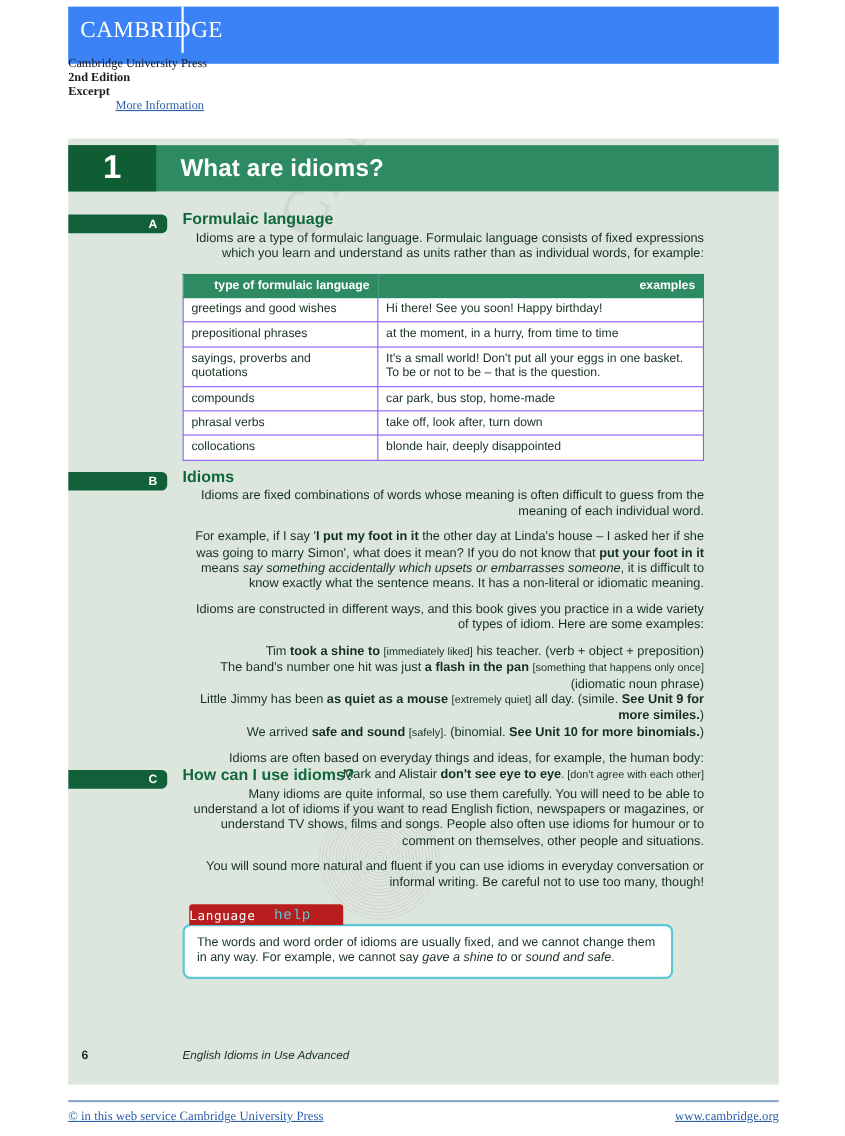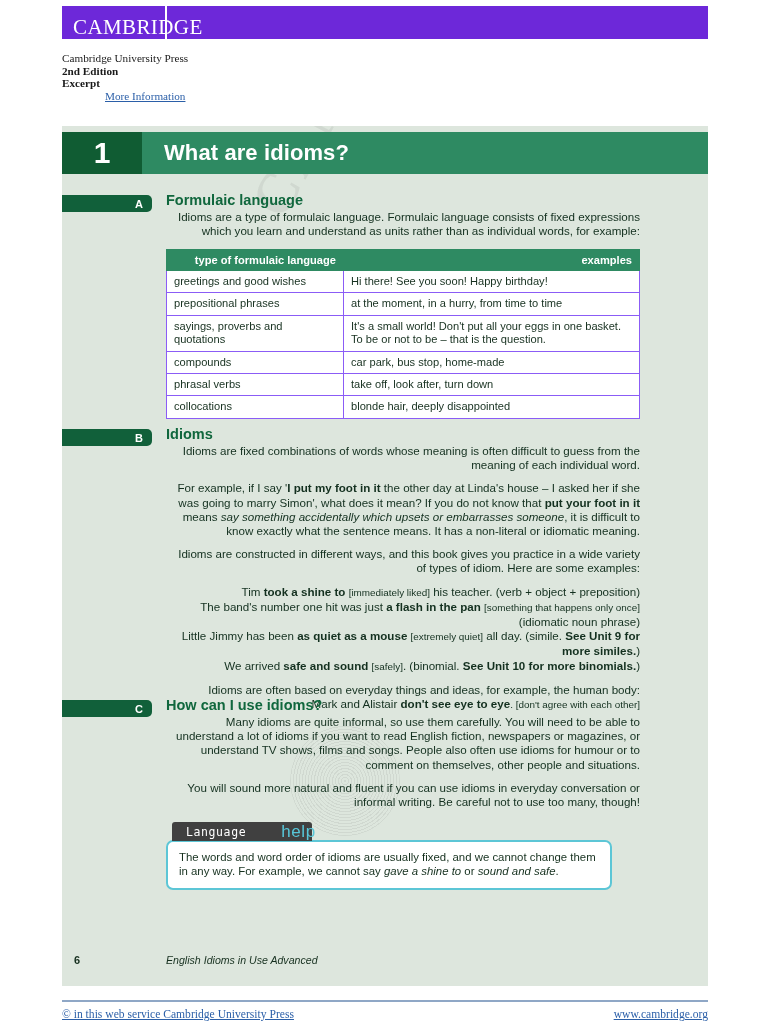--- a/index.html
+++ b/index.html
@@ -7,22 +7,22 @@
     width:768px;height:1033px;
     background:#ffffff;
     font-family:"Liberation Sans", sans-serif;
     -webkit-font-smoothing:antialiased;
     overflow:hidden;
   }
   .page{position:relative;width:768px;height:1033px;}
 
   
   .masthead{
-    position:absolute;left:62px;top:6px;width:646px;height:33px;
-    background:#6d28d9;
+    position:absolute;left:62px;top:6px;width:646px;height:52px;
+    background:#3b82f6;
   }
   .masthead-divider{
     position:absolute;left:103px;top:0;width:2px;height:42px;background:#ffffff;
   }
   .cambridge-logo{
     position:absolute;left:11px;top:9px;
     font-family:"Liberation Serif", serif;
     font-variant:small-caps;
     font-size:21px;letter-spacing:0.4px;color:#ffffff;font-weight:400;
     line-height:24px;
@@ -121,32 +121,31 @@
     vertical-align:top;
     line-height:13.4px;
     margin-left:16px;
   }
   .tbl td.c1{width:162px;}
 
   
   .lh-wrap{position:absolute;left:104px;width:446px;}
   .lh-tab{
     position:relative;left:6px;width:140px;height:19px;
-    background:#404040;border-radius:3px 3px 0 0;
-    display:flex;align-items:center;padding-left:14px;box-sizing:border-box;
+    background:#b91c1c;border-radius:3px 3px 0 0;
+    display:flex;align-items:center;box-sizing:border-box;
     z-index:3;
-    gap:28px;
   }
   .lh-tab .t1{
     color:#ffffff;font-family:"DejaVu Sans Mono", monospace;
     font-size:11.5px;letter-spacing:0.6px;
   }
   .lh-tab .t2{
-    color:#57c6d8;font-family:Liberation Sans, sans-serif;
-    font-size:17px;letter-spacing:0.6px;margin-left:7px;
+    color:#57c6d8;font-family:Liberation Mono, monospace;
+    font-size:13px;letter-spacing:0.6px;margin-left:17px;
   }
   .lh-body{
     position:relative;margin-top:-1px;
     background:#ffffff;
     border:2.5px solid #5cc6d6;
     border-radius:7px;
     padding:8px 11px 9px 11px;
     font-size:11.4px;line-height:14.4px;color:#15301e;
     box-sizing:border-box;
   }

